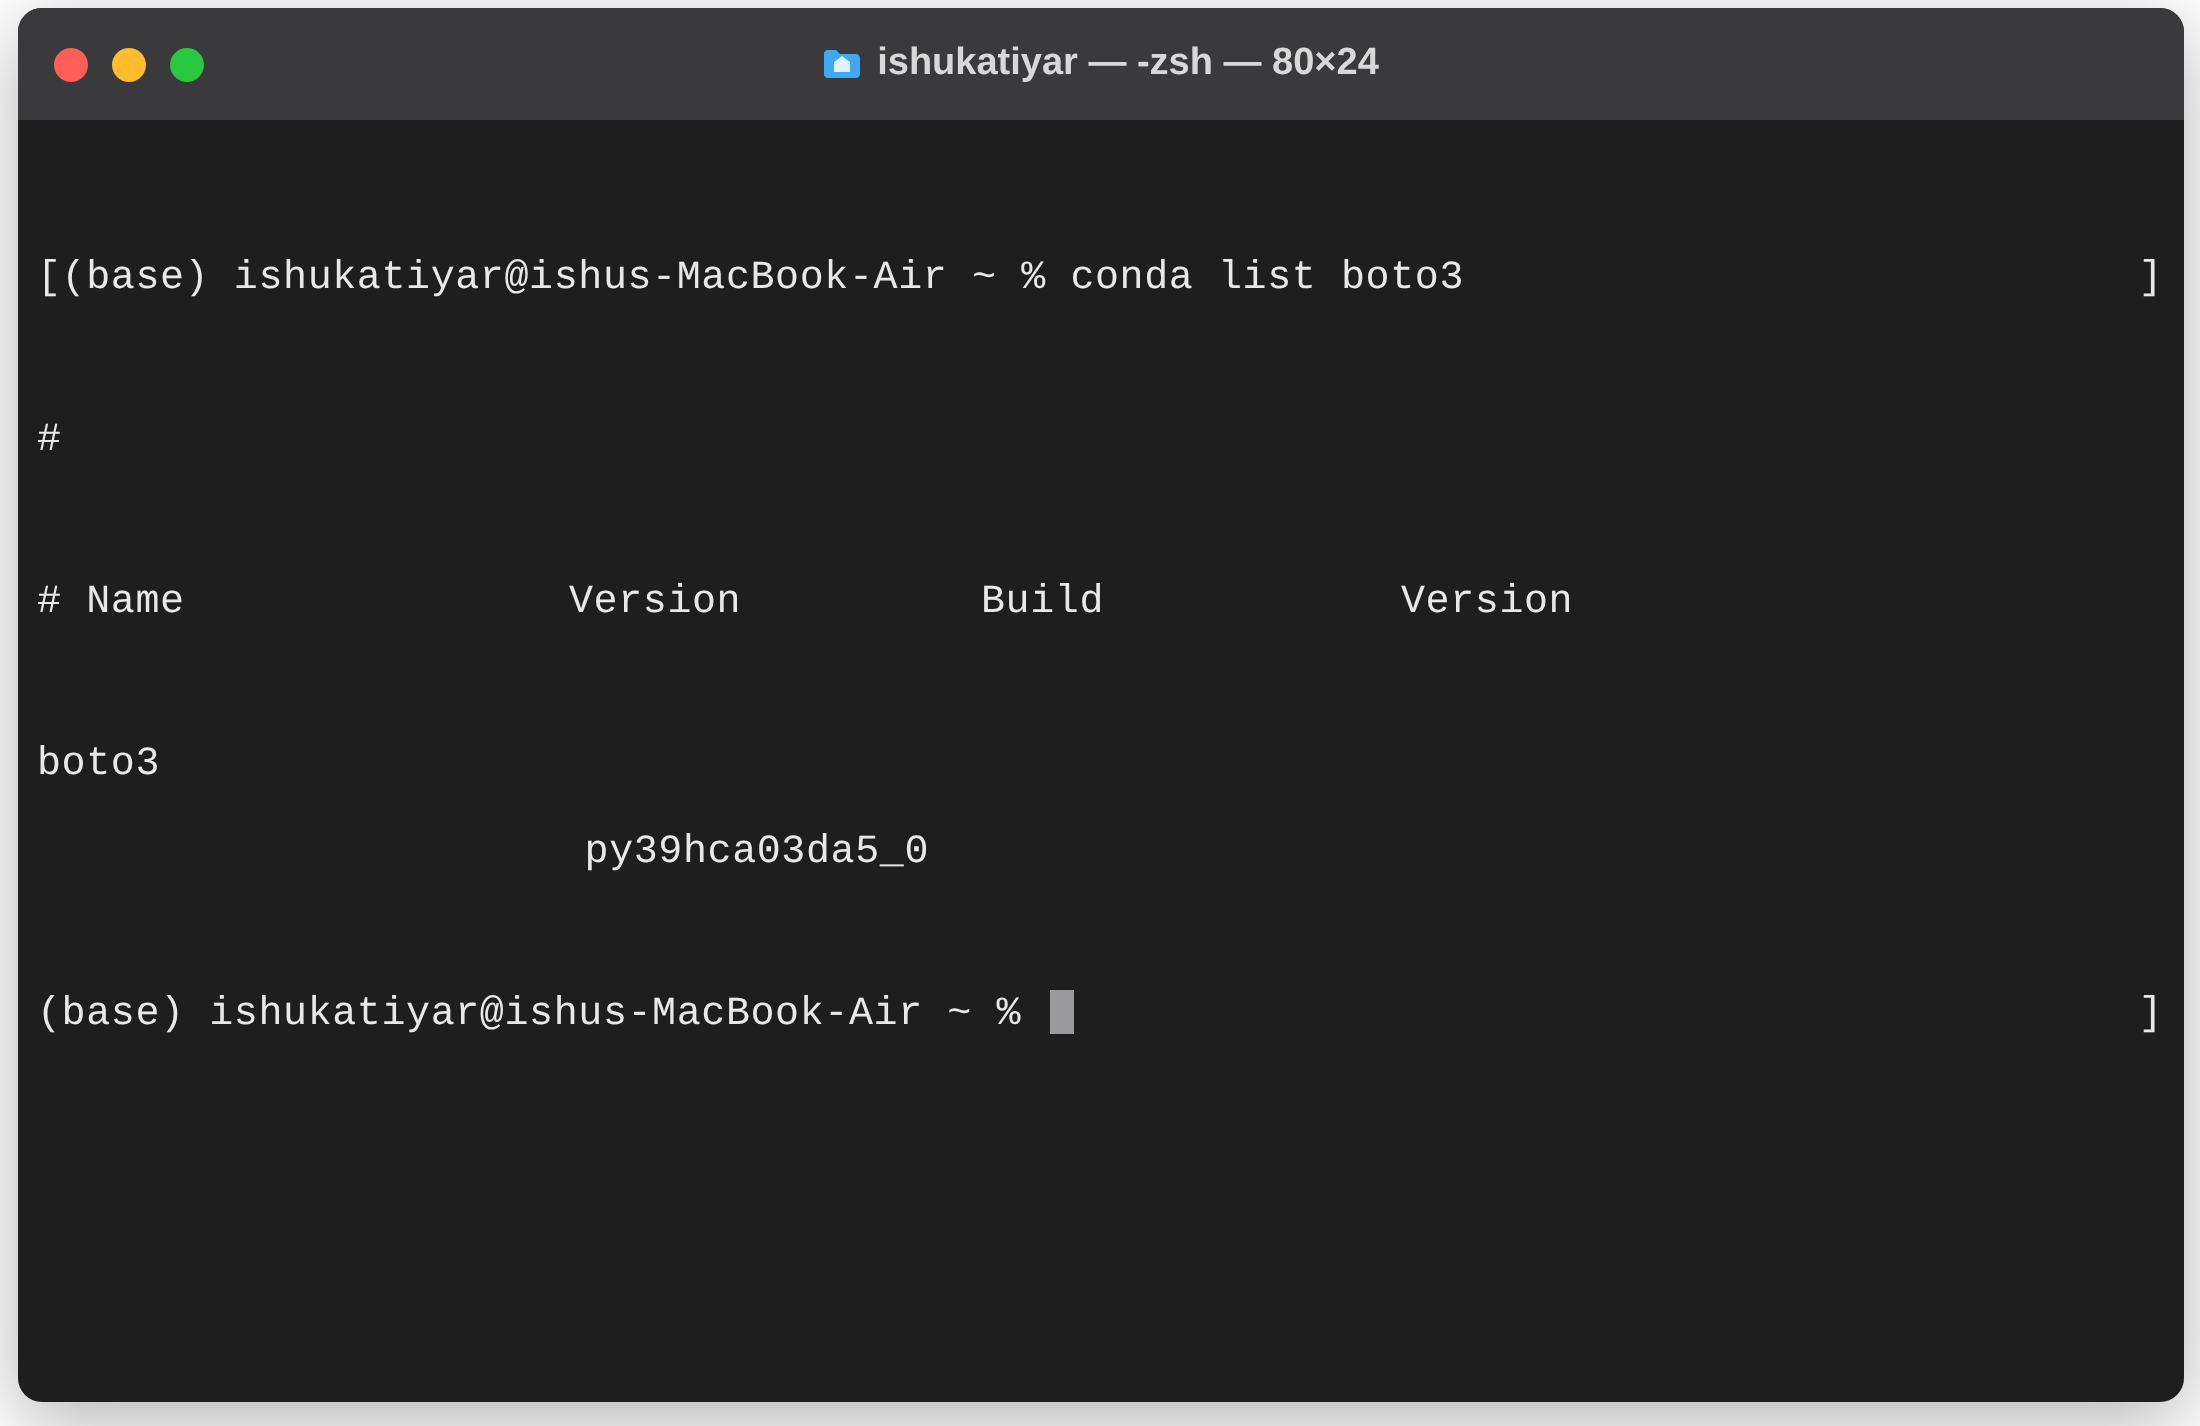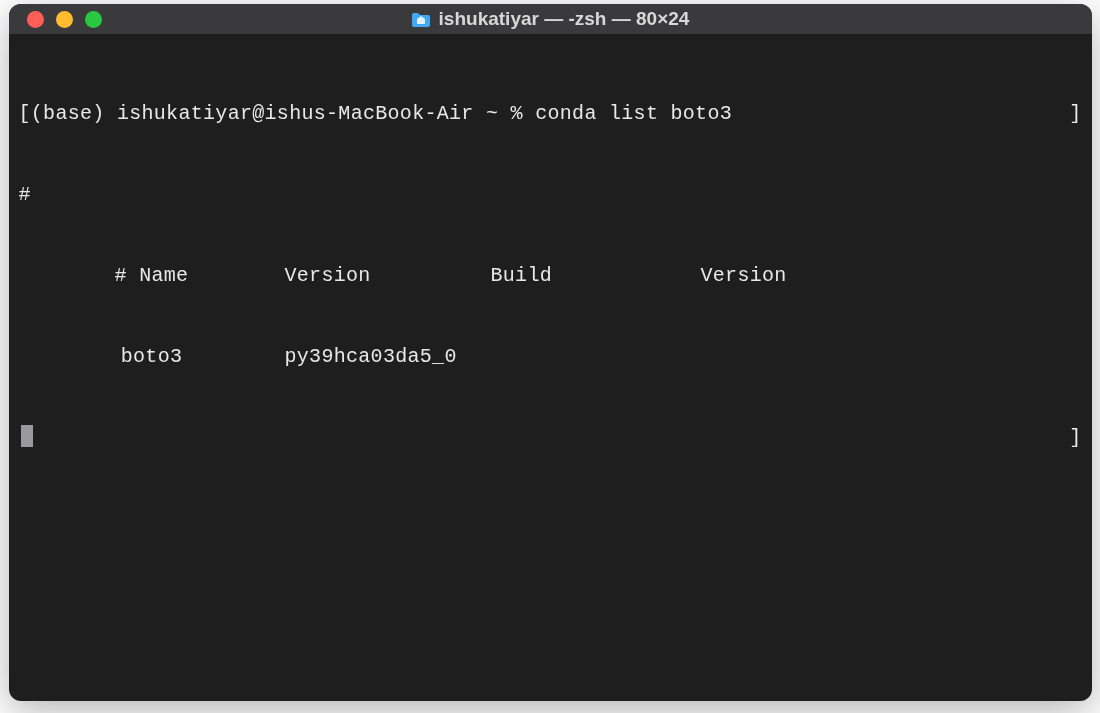--- a/index.html
+++ b/index.html
@@ -19,21 +19,21 @@
     .terminal-window {
       width: 1083px;
       height: 697px;
       background: #1e1e1e;
       border-radius: 12px;
       overflow: hidden;
       box-shadow: 0 10px 40px rgba(0,0,0,0.3);
       margin-top: 4px;
     }
     .title-bar {
-      height: 30px;
+      height: 56px;
       background: #3a3a3c;
       display: flex;
       align-items: center;
       padding: 0 16px;
       position: relative;
     }
     .traffic-lights {
       display: flex;
       gap: 12px;
       position: absolute;
@@ -79,23 +79,23 @@
       width: 12px;
       height: 22px;
       background: #9a9a9c;
       vertical-align: text-bottom;
       margin-bottom: 2px;
       margin-left: 2px;
     }
     .cols {
       display: flex;
     }
-    .col-name { width: 266px; text-align: center; }
+    .col-name { width: 266px; }
     .col-version { width: 206px; }
-    .col-build { width: 210px; padding-right: 30px;}
+    .col-build { width: 210px; text-align: right; padding-right: 30px; margin-top: 44px;}
     .col-build-h { width: 210px; text-align: left; padding-right: 22px;}
     .col-channel { flex: 1; }
     .line-wrap {
       position: relative;
       width: 100%;
     }
     .far-bracket {
       position: absolute;
       right: 0;
     }
@@ -123,15 +123,15 @@
 
   <div class="terminal-body">
     <div class="terminal-line line-wrap"><span>[(base) ishukatiyar@ishus-MacBook-Air ~ % </span><span>conda list boto3</span><span class="far-bracket">]</span></div>
     <div class="terminal-line">#</div>
     <div class="terminal-line cols">
       <span class="col-name"># Name</span><span class="col-version">Version</span><span class="col-build-h">Build</span><span class="col-channel">Version</span>
     </div>
     <div class="terminal-line cols">
       <span class="col-name">boto3</span><span class="col-build">py39hca03da5_0</span><span class="col-channel"></span>
     </div>
-    <div class="terminal-line line-wrap"><span class="cursor-block"></span><span class="far-bracket">]</span></div>
+    <div class="terminal-line line-wrap"><span>(base) ishukatiyar@ishus-MacBook-Air ~ % </span><span class="cursor-block"></span><span class="far-bracket">]</span></div>
   </div>
 </div>
 
 </body></html>

